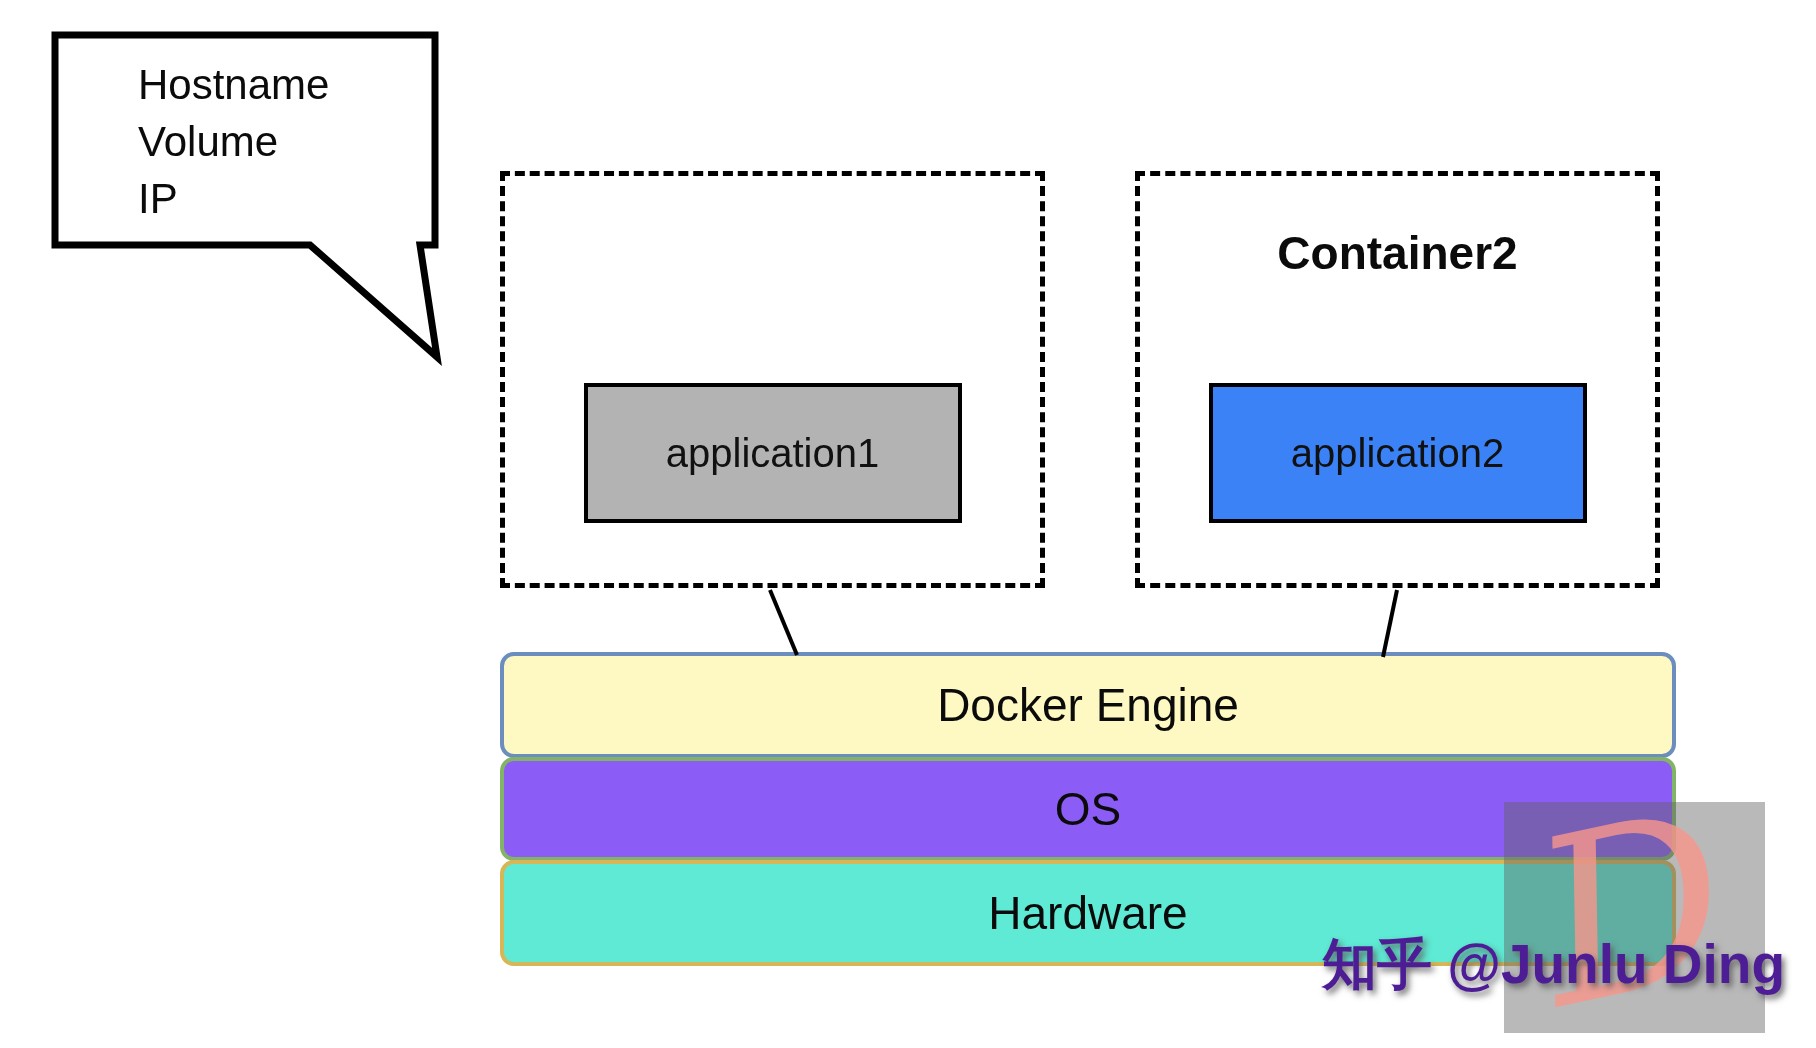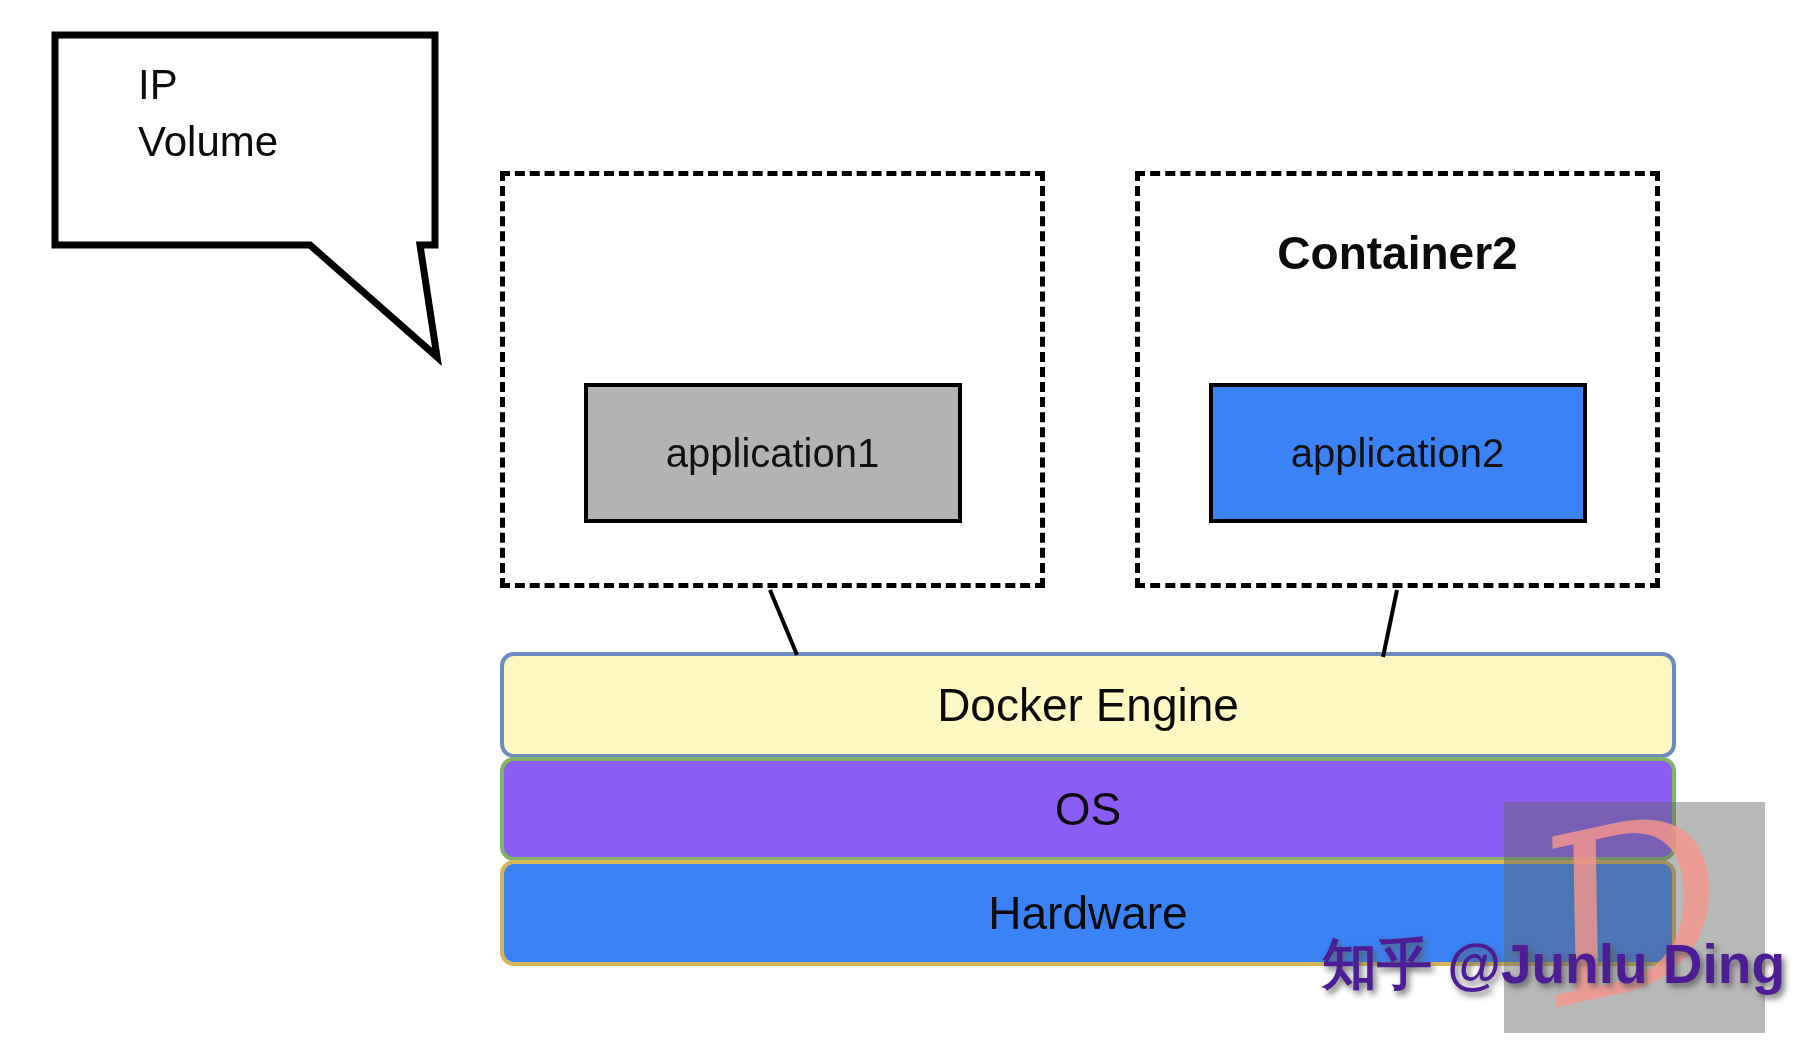--- a/index.html
+++ b/index.html
@@ -70,22 +70,23 @@
 </head>
 <body>
 
 <svg id="shape-layer" viewBox="0 0 1816 1048" xmlns="http://www.w3.org/2000/svg">
   <path d="M 55,35 H 435 V 245 H 420 L 437,357 L 310,245 H 55 Z" fill="#ffffff" stroke="#000000" stroke-width="7" stroke-linejoin="miter"></path>
   <line x1="770" y1="590" x2="797" y2="655" stroke="#000000" stroke-width="4"></line>
   <line x1="1397" y1="590" x2="1383" y2="657" stroke="#000000" stroke-width="4"></line>
 </svg>
 
 <div class="callout-text">
+  <div>Hostname</div>
+  <div>Volume</div>
   <div>IP</div>
-  <div>Volume</div>
 </div>
 
 <div class="container-box" id="container1">
   <div class="app-box" style="background: rgb(179, 179, 179);">
     <span>application1</span>
   </div>
 </div>
 
 <div class="container-box" id="container2">
   <div class="container-title">Container2</div>
@@ -93,20 +94,20 @@
     <span>application2</span>
   </div>
 </div>
 
 <div class="layer" id="layer-docker" style="background: #fef9c3; border-color: rgb(108, 142, 191);">
   <span>Docker Engine</span>
 </div>
 <div class="layer" id="layer-os" style="background: #8b5cf6; border-color: rgb(130, 179, 102);">
   <span>OS</span>
 </div>
-<div class="layer" id="layer-hardware" style="background: #3b82f6; border-color: rgb(214, 182, 86); text-align: center;">
+<div class="layer" id="layer-hardware" style="background: #5eead4; border-color: rgb(214, 182, 86); text-align: center;">
   <span>Hardware</span>
 </div>
 
 <div class="watermark-box">
   <span class="watermark-logo" style="color: rgb(248, 151, 140);">D</span>
 </div>
 <div class="watermark-text">知乎 @Junlu Ding</div>
 
 </body></html>

